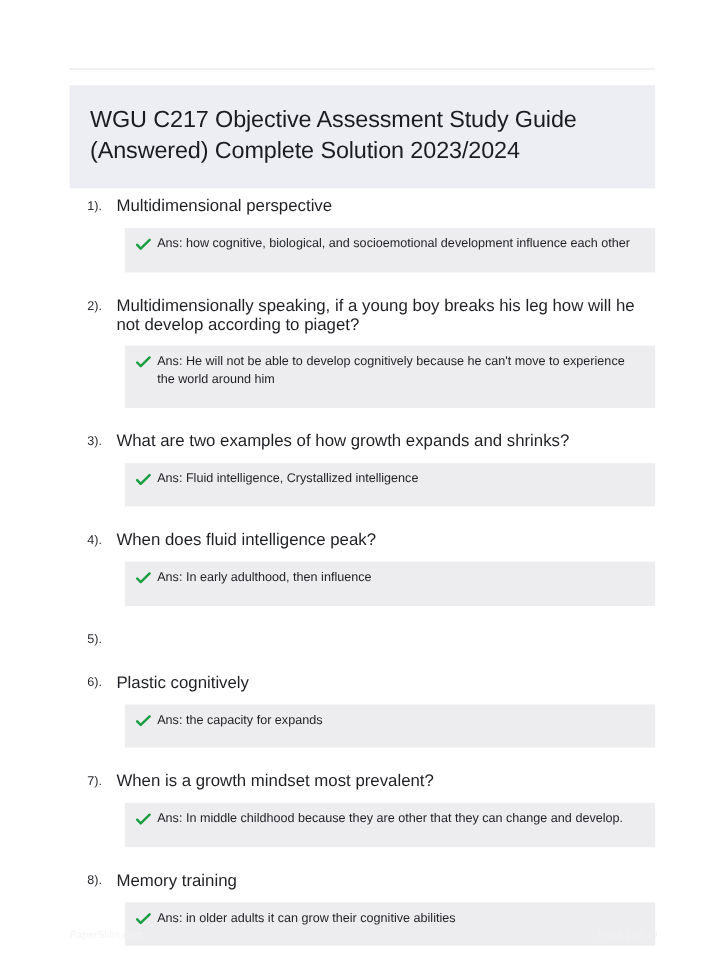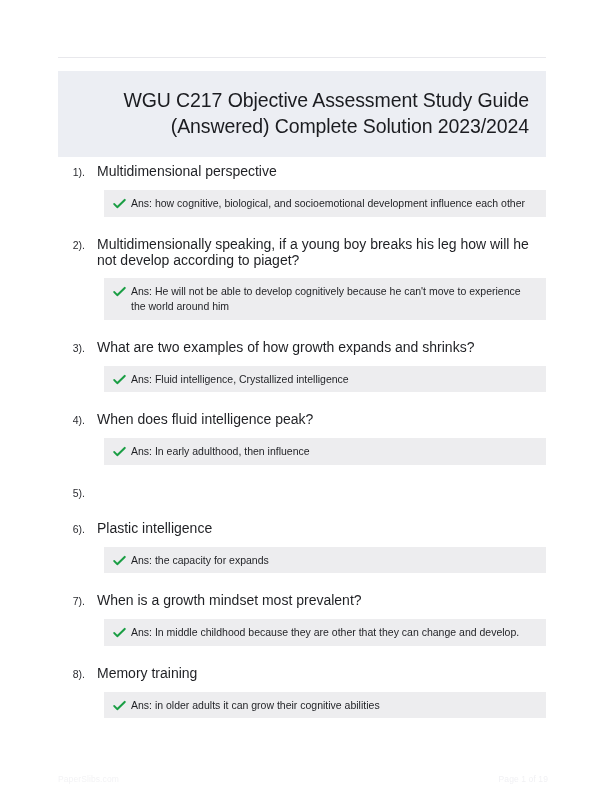--- a/index.html
+++ b/index.html
@@ -43,21 +43,20 @@
     background: #eceef3;
     padding: 16px 17px 18px 17px;
   }
 
   .title-banner h1 {
     font-size: 19.5px;
     line-height: 26px;
     font-weight: 400;
     color: #1b1c20;
     letter-spacing: -0.1px;
-    text-align: right;
   }
 
   
   .qa-list {
     position: absolute;
     left: 0;
     top: 163px;
     width: 606px;
   }
 
@@ -88,21 +87,21 @@
     flex: 1 1 auto;
     font-size: 14px;
     line-height: 16px;
     color: #1f2024;
   }
 
   .ans-box {
     margin-left: 44px;
     margin-top: 10px;
     background: #ededef;
-    padding: 6px 9px 5px 9px;
+    padding: 6px 9px 15px 9px;
     display: flex;
     align-items: flex-start;
   }
 
   .check-icon {
     flex: 0 0 auto;
     width: 13px;
     height: 14px;
     margin-right: 5px;
     margin-top: 1px;
@@ -201,21 +200,21 @@
         </div>
       </div>
       <div class="qa-item">
         <div class="q-row">
           <div class="q-num">5).</div>
         </div>
       </div>
       <div class="qa-item">
         <div class="q-row">
           <div class="q-num">6).</div>
-          <div class="q-text">Plastic intelligence</div>
+          <div class="q-text">Plastic cognitively</div>
         </div>
         <div class="ans-box">
           <svg class="check-icon" viewBox="0 0 14 14">
             <path d="M1.4 7.1 L4.6 10.4 L12.6 2.6" fill="none" stroke="#1a9e44" stroke-width="2.2" stroke-linecap="round" stroke-linejoin="round"></path>
           </svg>
           <div class="ans-text">Ans: the capacity for expands</div>
         </div>
       </div>
       <div class="qa-item">
         <div class="q-row">

